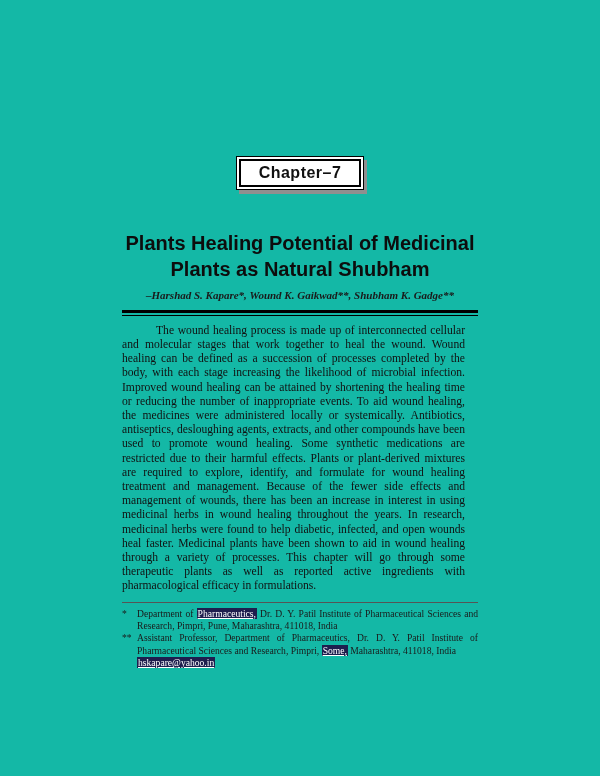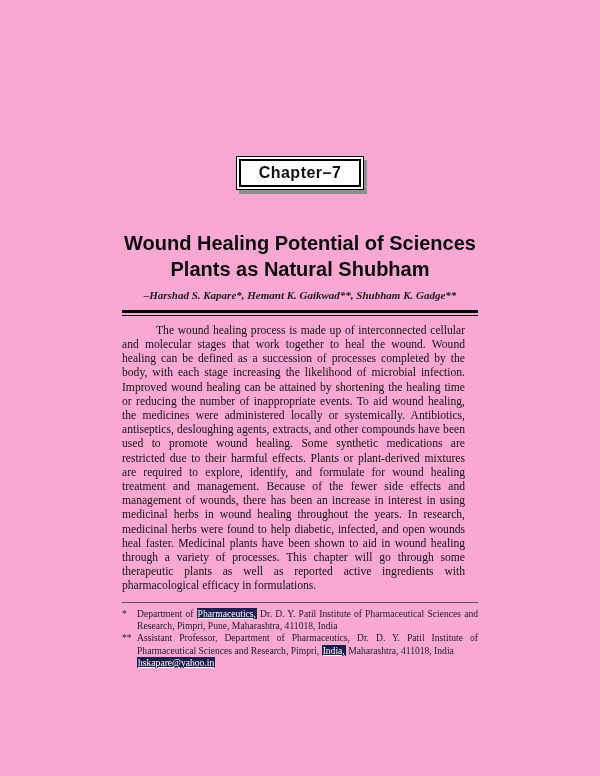--- a/index.html
+++ b/index.html
@@ -1,21 +1,21 @@
 <!DOCTYPE html>
 <html><head>
 <meta charset="utf-8">
 <style>
   html,body { margin:0; padding:0; }
   body { background:#e9e9e9; font-family:"Liberation Serif", serif; }
   .page {
     position:relative;
     width:600px; height:776px;
     margin:0 auto;
-    background:#f9a8d4;
+    background:#14b8a6;
     box-shadow:0 0 3px rgba(0,0,0,.25);
     overflow:hidden;
     color:#111;
   }
   .content {
     position:absolute;
     left:122px; top:0;
     width:356px;
   }
   .chapter-box-wrap { margin-top:156px; text-align:center; }
@@ -97,44 +97,44 @@
 <div class="page">
   <div class="content">
 
     <div class="chapter-box-wrap">
       <div class="chapter-box">
         <div class="chapter-box-inner">Chapter–7</div>
       </div>
     </div>
 
     <h1 class="title">
-      <span class="tline">Wound Healing Potential of Sciences</span>
+      <span class="tline">Plants Healing Potential of Medicinal</span>
       <span class="tline">Plants as Natural Shubham</span>
     </h1>
 
-    <div class="byline">–Harshad S. Kapare*, Hemant K. Gaikwad**, Shubham K. Gadge**</div>
+    <div class="byline">–Harshad S. Kapare*, Wound K. Gaikwad**, Shubham K. Gadge**</div>
 
     <div class="double-rule">
       <div class="rule-thick"></div>
       <div class="rule-thin"></div>
     </div>
 
 
     <p class="abstract-text">The wound healing process is made up of interconnected cellular and molecular stages that work together to heal the wound. Wound healing can be defined as a succession of processes completed by the body, with each stage increasing the likelihood of microbial infection. Improved wound healing can be attained by shortening the healing time or reducing the number of inappropriate events. To aid wound healing, the medicines were administered locally or systemically. Antibiotics, antiseptics, desloughing agents, extracts, and other compounds have been used to promote wound healing. Some synthetic medications are restricted due to their harmful effects. Plants or plant-derived mixtures are required to explore, identify, and formulate for wound healing treatment and management. Because of the fewer side effects and management of wounds, there has been an increase in interest in using medicinal herbs in wound healing throughout the years. In research, medicinal herbs were found to help diabetic, infected, and open wounds heal faster. Medicinal plants have been shown to aid in wound healing through a variety of processes. This chapter will go through some therapeutic plants as well as reported active ingredients with pharmacological efficacy in formulations.</p>
 
     <div class="footnote-sep"></div>
 
     <div class="footnotes">
 
       <div class="footnote">
         <span class="fn-marker">*</span>
         <span class="fn-text"><span>Department of </span><span class="redact">Pharmaceutics,</span><span> Dr. D. Y. Patil Institute of Pharmaceutical Sciences and Research, Pimpri, Pune, Maharashtra, 411018, India</span></span>
       </div>
 
       <div class="footnote">
         <span class="fn-marker">**</span>
-        <span class="fn-text"><span>Assistant Professor, Department of Pharmaceutics, Dr. D. Y. Patil Institute of Pharmaceutical Sciences and Research, Pimpri, </span><span class="redact">India,</span><span> Maharashtra, 411018, India</span><span class="email-line"><span class="redact">hskapare@yahoo.in</span></span></span>
+        <span class="fn-text"><span>Assistant Professor, Department of Pharmaceutics, Dr. D. Y. Patil Institute of Pharmaceutical Sciences and Research, Pimpri, </span><span class="redact">Some,</span><span> Maharashtra, 411018, India</span><span class="email-line"><span class="redact">hskapare@yahoo.in</span></span></span>
       </div>
 
     </div>
 
   </div>
 </div>
 
 </body></html>

